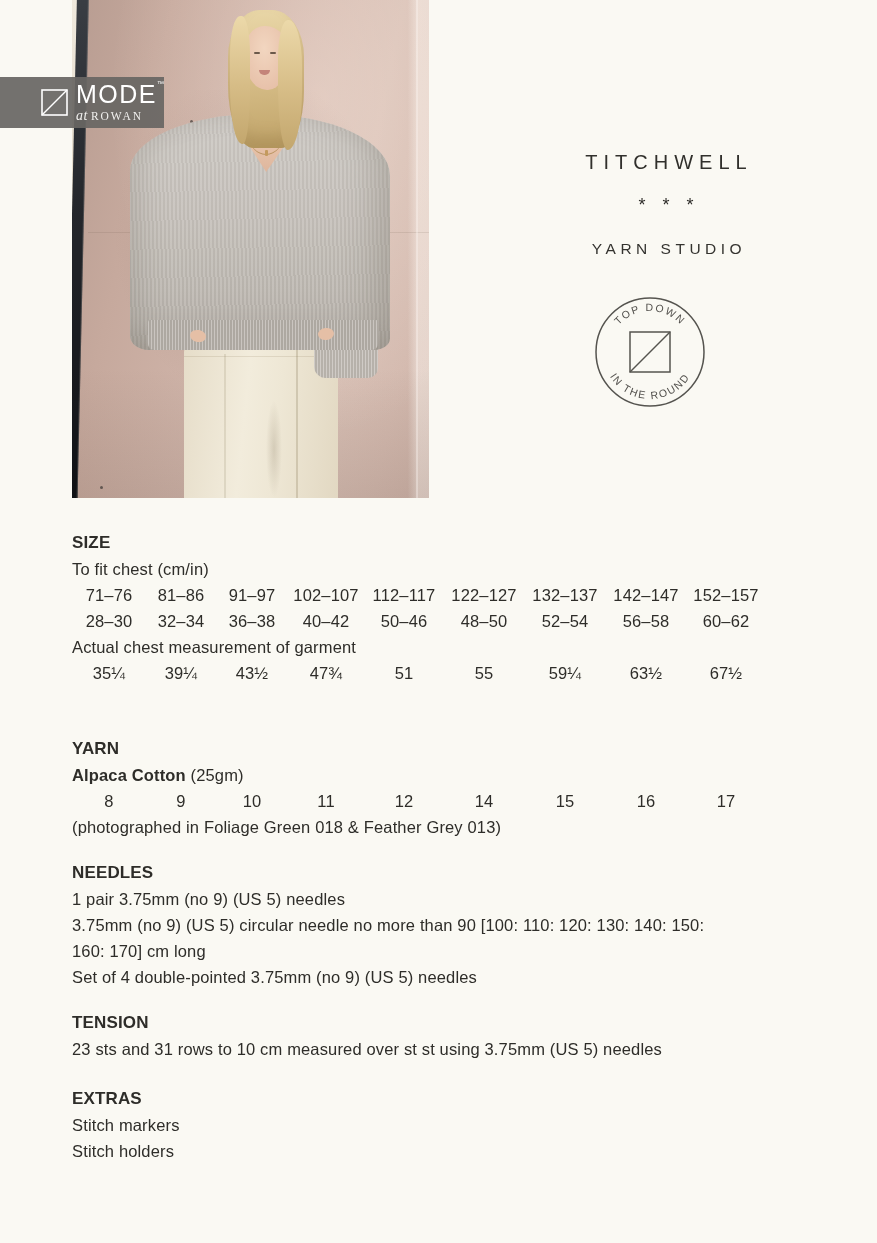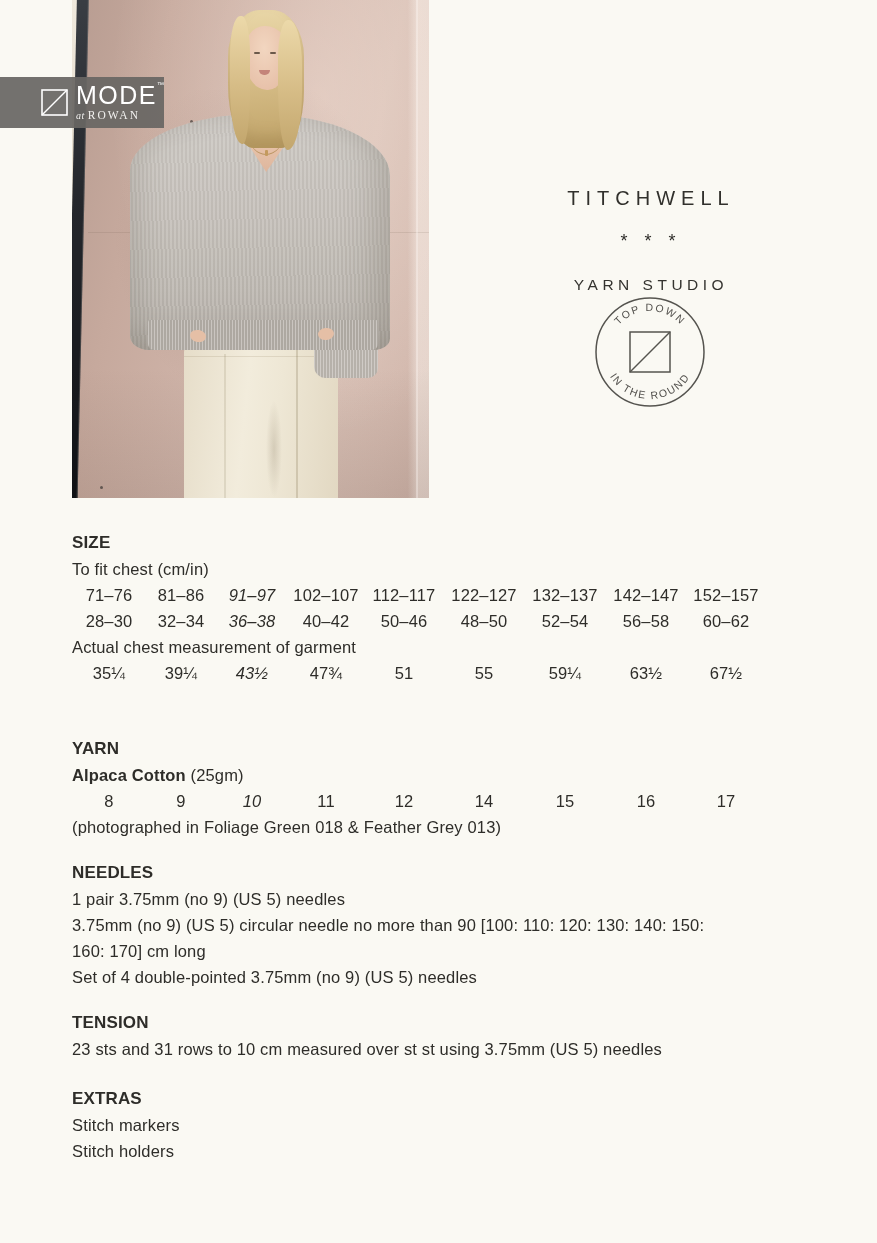--- a/index.html
+++ b/index.html
@@ -77,39 +77,39 @@
   .strand-l{left:158px; top:16px; width:20px; height:128px; border-radius:50% 40% 35% 60% / 30% 30% 45% 45%;}
   .strand-r{left:206px; top:20px; width:24px; height:130px; border-radius:40% 55% 60% 40% / 30% 35% 45% 50%;}
   
   .mode-banner{position:absolute; left:0; top:77px; width:164px; height:51px; z-index:20;
     background:rgba(104,102,99,0.93); display:flex; align-items:center; padding-left:41px; box-sizing:border-box;}
   .mode-icon{width:27px; height:27px; flex:0 0 auto;}
   .mode-text{margin-left:8px; color:#fff; line-height:1;}
   .mode-word{font-size:25px; letter-spacing:1.5px; font-weight:500;}
   .mode-tm{font-size:7px; vertical-align:top; position:relative; top:-2px; letter-spacing:0;}
   .mode-sub{font-family:"Liberation Serif", serif; font-size:11.5px; color:#f2f1ef; margin-top:2px; letter-spacing:2px;}
-  .mode-sub .at{font-style:italic; letter-spacing:0.5px; text-transform:lowercase; font-size:10px; margin-right:3px;}
-  
-  .title-col{position:absolute; left:451px; width:400px; text-align:center;margin-top:36px;}
+  .mode-sub .at{font-style:italic; letter-spacing:0.5px; text-transform:lowercase; font-size:14px; margin-right:3px;}
+  
+  .title-col{position:absolute; left:469px; width:400px; text-align:center;}
   .pattern-title{top:151px; font-size:20px; letter-spacing:6px; color:#31302c;}
   .stars{top:195px; font-size:18px; letter-spacing:6px;}
   .designer{top:240px; font-size:15.5px; letter-spacing:4.5px; color:#34332f;}
   .badge{position:absolute; left:585px; top:287px; width:130px; height:130px;}
   .badge svg{display:block;}
   .badge text{font-family:"Liberation Sans", sans-serif; font-size:10.5px; letter-spacing:1.7px; fill:#514f4b;}
   
   .sec{position:absolute; left:72px; width:706px; font-size:16.5px; line-height:26px; letter-spacing:0.15px;}
   .sec .h{font-weight:700; font-size:17px;}
   .sec-size{top:530px;} .sec-yarn{top:736px;} .sec-needles{top:860px;}
   .sec-tension{top:1010px;} .sec-extras{top:1086px;}
   .num-row{display:flex; width:694px;}
   .num-row .cell{text-align:center; flex:0 0 auto;}
   .num-row .cell:nth-child(1){width:74px;}
   .num-row .cell:nth-child(2){width:70px;}
-  .num-row .cell:nth-child(3){width:72px;font-style:italic;}
+  .num-row .cell:nth-child(3){width:72px;}
   .num-row .cell:nth-child(4){width:76px;}
   .num-row .cell:nth-child(5){width:80px;}
   .num-row .cell:nth-child(6){width:80px;}
   .num-row .cell:nth-child(7){width:82px;}
   .num-row .cell:nth-child(8){width:80px;}
   .num-row .cell:nth-child(9){width:80px;}
   .bold{font-weight:700;}
 </style>
 </head>
 <body>

